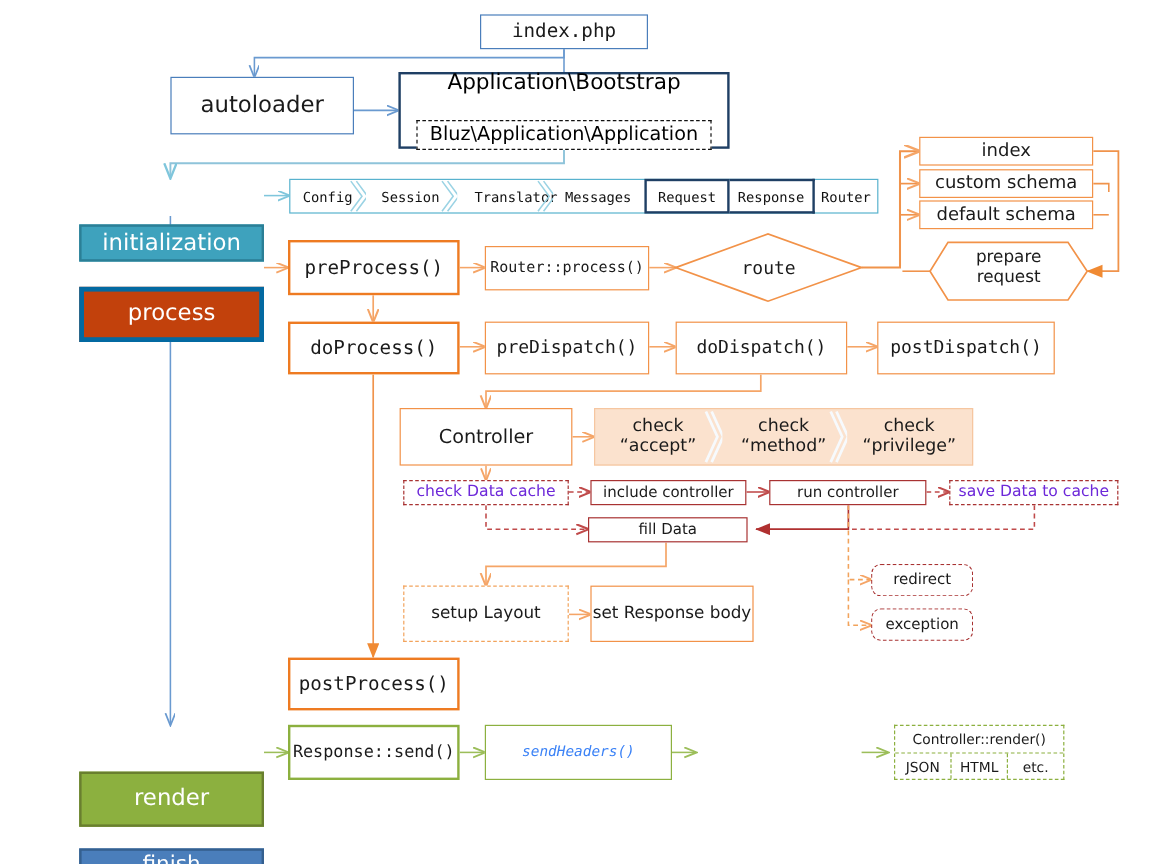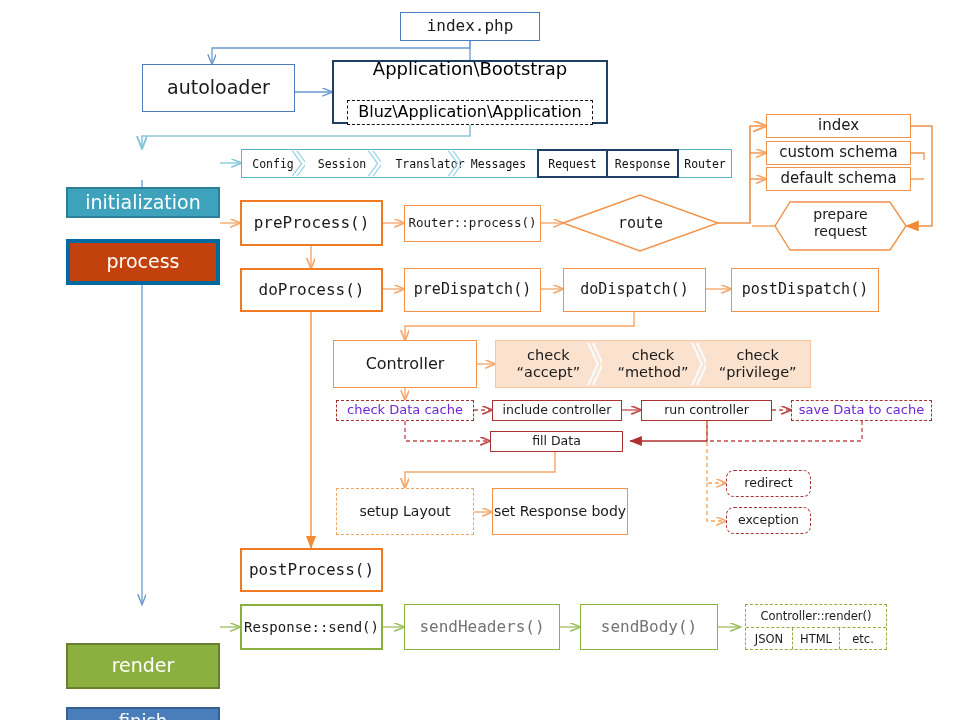--- a/index.html
+++ b/index.html
@@ -25,21 +25,21 @@
   .or-thin{border:1.4px solid #F29248;font-size:15px;color:#1a1a1a;}
   .or-thick{border:2.4px solid #EE7B22;font-size:16px;color:#1a1a1a;}
   .or-dash{border:1.4px dashed #F2A35C;font-size:13px;color:#1a1a1a;}
 
   
   .rd-solid{border:1.6px solid #A83232;font-size:12.5px;color:#1a1a1a;}
   .rd-dash{border:1.6px dashed #A83232;font-size:13px;color:#6d28d9;}
   .rd-round{border:1.6px dashed #A83232;border-radius:8px;font-size:12.5px;color:#1a1a1a;}
 
   
-  .gr-thin{border:1.4px solid #8CB03F;font-size:16px;color:#737373;}
+  .gr-thin{border:1.4px solid #8CB03F;font-size:12px;color:#3b82f6;font-style:italic;}
   .gr-thick{border:2.2px solid #8CB03F;font-size:15px;color:#1a1a1a;}
 
   
   .inner-dash{border:1.4px dashed #111;font-size:16px;padding:2px 10px;background:#fff;}
 
   
   #init-strip{position:absolute;box-sizing:border-box;border:1.4px solid #58B2CE;display:flex;align-items:stretch;background:#fff;}
   .init-cell{position:relative;display:flex;align-items:center;justify-content:center;
              font-family:"DejaVu Sans Mono", monospace;font-size:11.5px;color:#111;box-sizing:border-box;}
   .chev{position:absolute;right:-1px;top:0;height:100%;width:16px;pointer-events:none;}
@@ -334,23 +334,20 @@
   <div class="node or-thick mono" style="left:240px;top:548px;width:143px;height:44px;">
     <span>postProcess()</span>
   </div>
 
   <div class="node gr-thick mono" style="left:240px;top:604px;width:143px;height:46px;font-size:14px;">
     <span>Response::send()</span>
   </div>
   <div class="node gr-thin mono" style="left:404px;top:604px;width:156px;height:46px;">
     <span>sendHeaders()</span>
   </div>
-  <div class="node gr-thin mono" style="left:580px;top:604px;width:138px;height:46px;">
-    <span>sendBody()</span>
-  </div>
 
   <div id="render-out" style="left:745px;top:604px;width:142px;height:46px;">
     <div class="ro-title">Controller::render()</div>
     <div class="ro-row">
       <div class="ro-cell">JSON</div>
       <div class="ro-cell">HTML</div>
       <div class="ro-cell">etc.</div>
     </div>
   </div>
 

